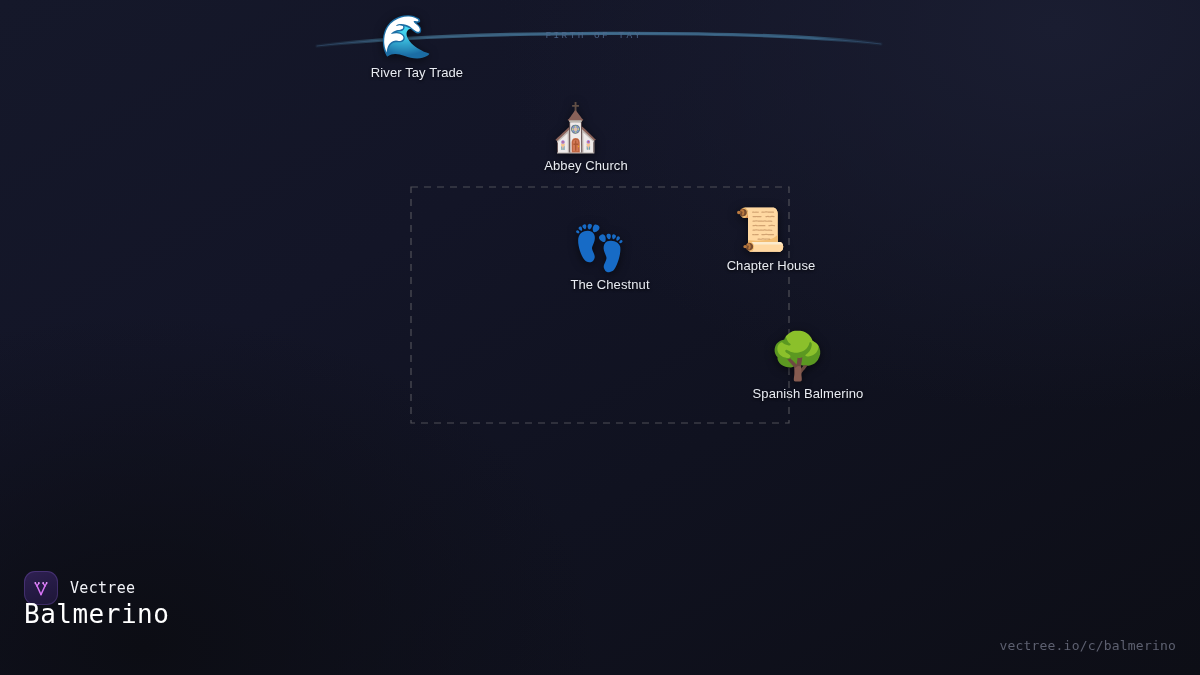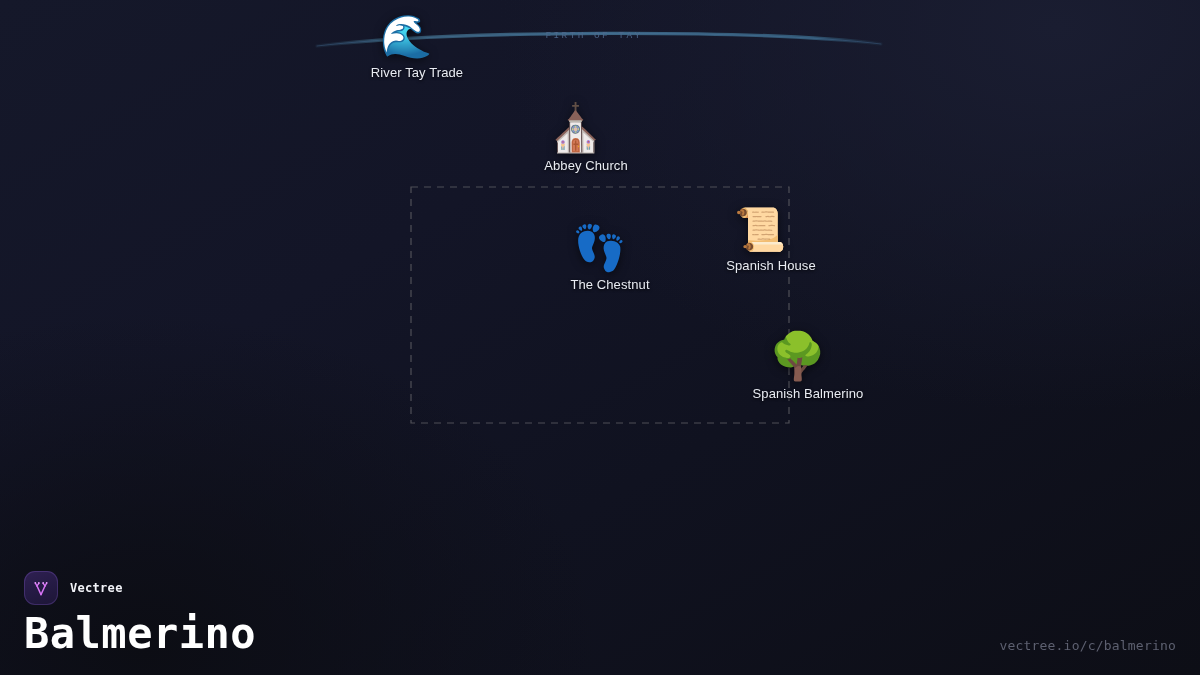--- a/index.html
+++ b/index.html
@@ -71,26 +71,26 @@
     display:flex; align-items:center; gap:12px;
   }
   #brand-mark {
     width:34px; height:34px; border-radius:11px;
     background:linear-gradient(160deg,#2f2052 0%,#241a43 55%,#1d1636 100%);
     box-shadow:inset 0 0 0 1px rgba(168,120,255,.22);
     display:flex; align-items:center; justify-content:center;
   }
   #brand-name {
     color:#f2f3f8; font-family:"DejaVu Sans Mono", monospace;
-    font-size:12px; font-weight:bold; letter-spacing:.3px;
+    font-size:15px; font-weight:normal; letter-spacing:.3px;
   }
   #page-title {
-    position:absolute; left:24px; top:54px;
+    position:absolute; left:24px; top:44px;
     color:#ffffff; font-family:"DejaVu Sans Mono", monospace;
-    font-size:42px; font-weight:bold; letter-spacing:.5px;
+    font-size:26px; font-weight:normal; letter-spacing:.5px;
   }
   #footer-url {
     position:absolute; right:24px; bottom:22px;
     color:#5d6070; font-family:"DejaVu Sans Mono", monospace;
     font-size:13px; letter-spacing:.2px;
   }
 </style>
 </head>
 <body>
 
@@ -125,21 +125,21 @@
     <div class="caption">Abbey Church</div>
   </div>
 
   <div class="node" id="node-cloisters">
     <div class="glyph">👣</div>
     <div class="caption">The Chestnut</div>
   </div>
 
   <div class="node" id="node-chapter">
     <div class="glyph">📜</div>
-    <div class="caption">Spanish House</div>
+    <div class="caption">Chapter House</div>
   </div>
 
   <div class="node" id="node-chestnut">
     <div class="glyph">🌳</div>
     <div class="caption">Spanish Balmerino</div>
   </div>
 
   <div id="footer">
     <div id="brand-row">
       <div id="brand-mark">

